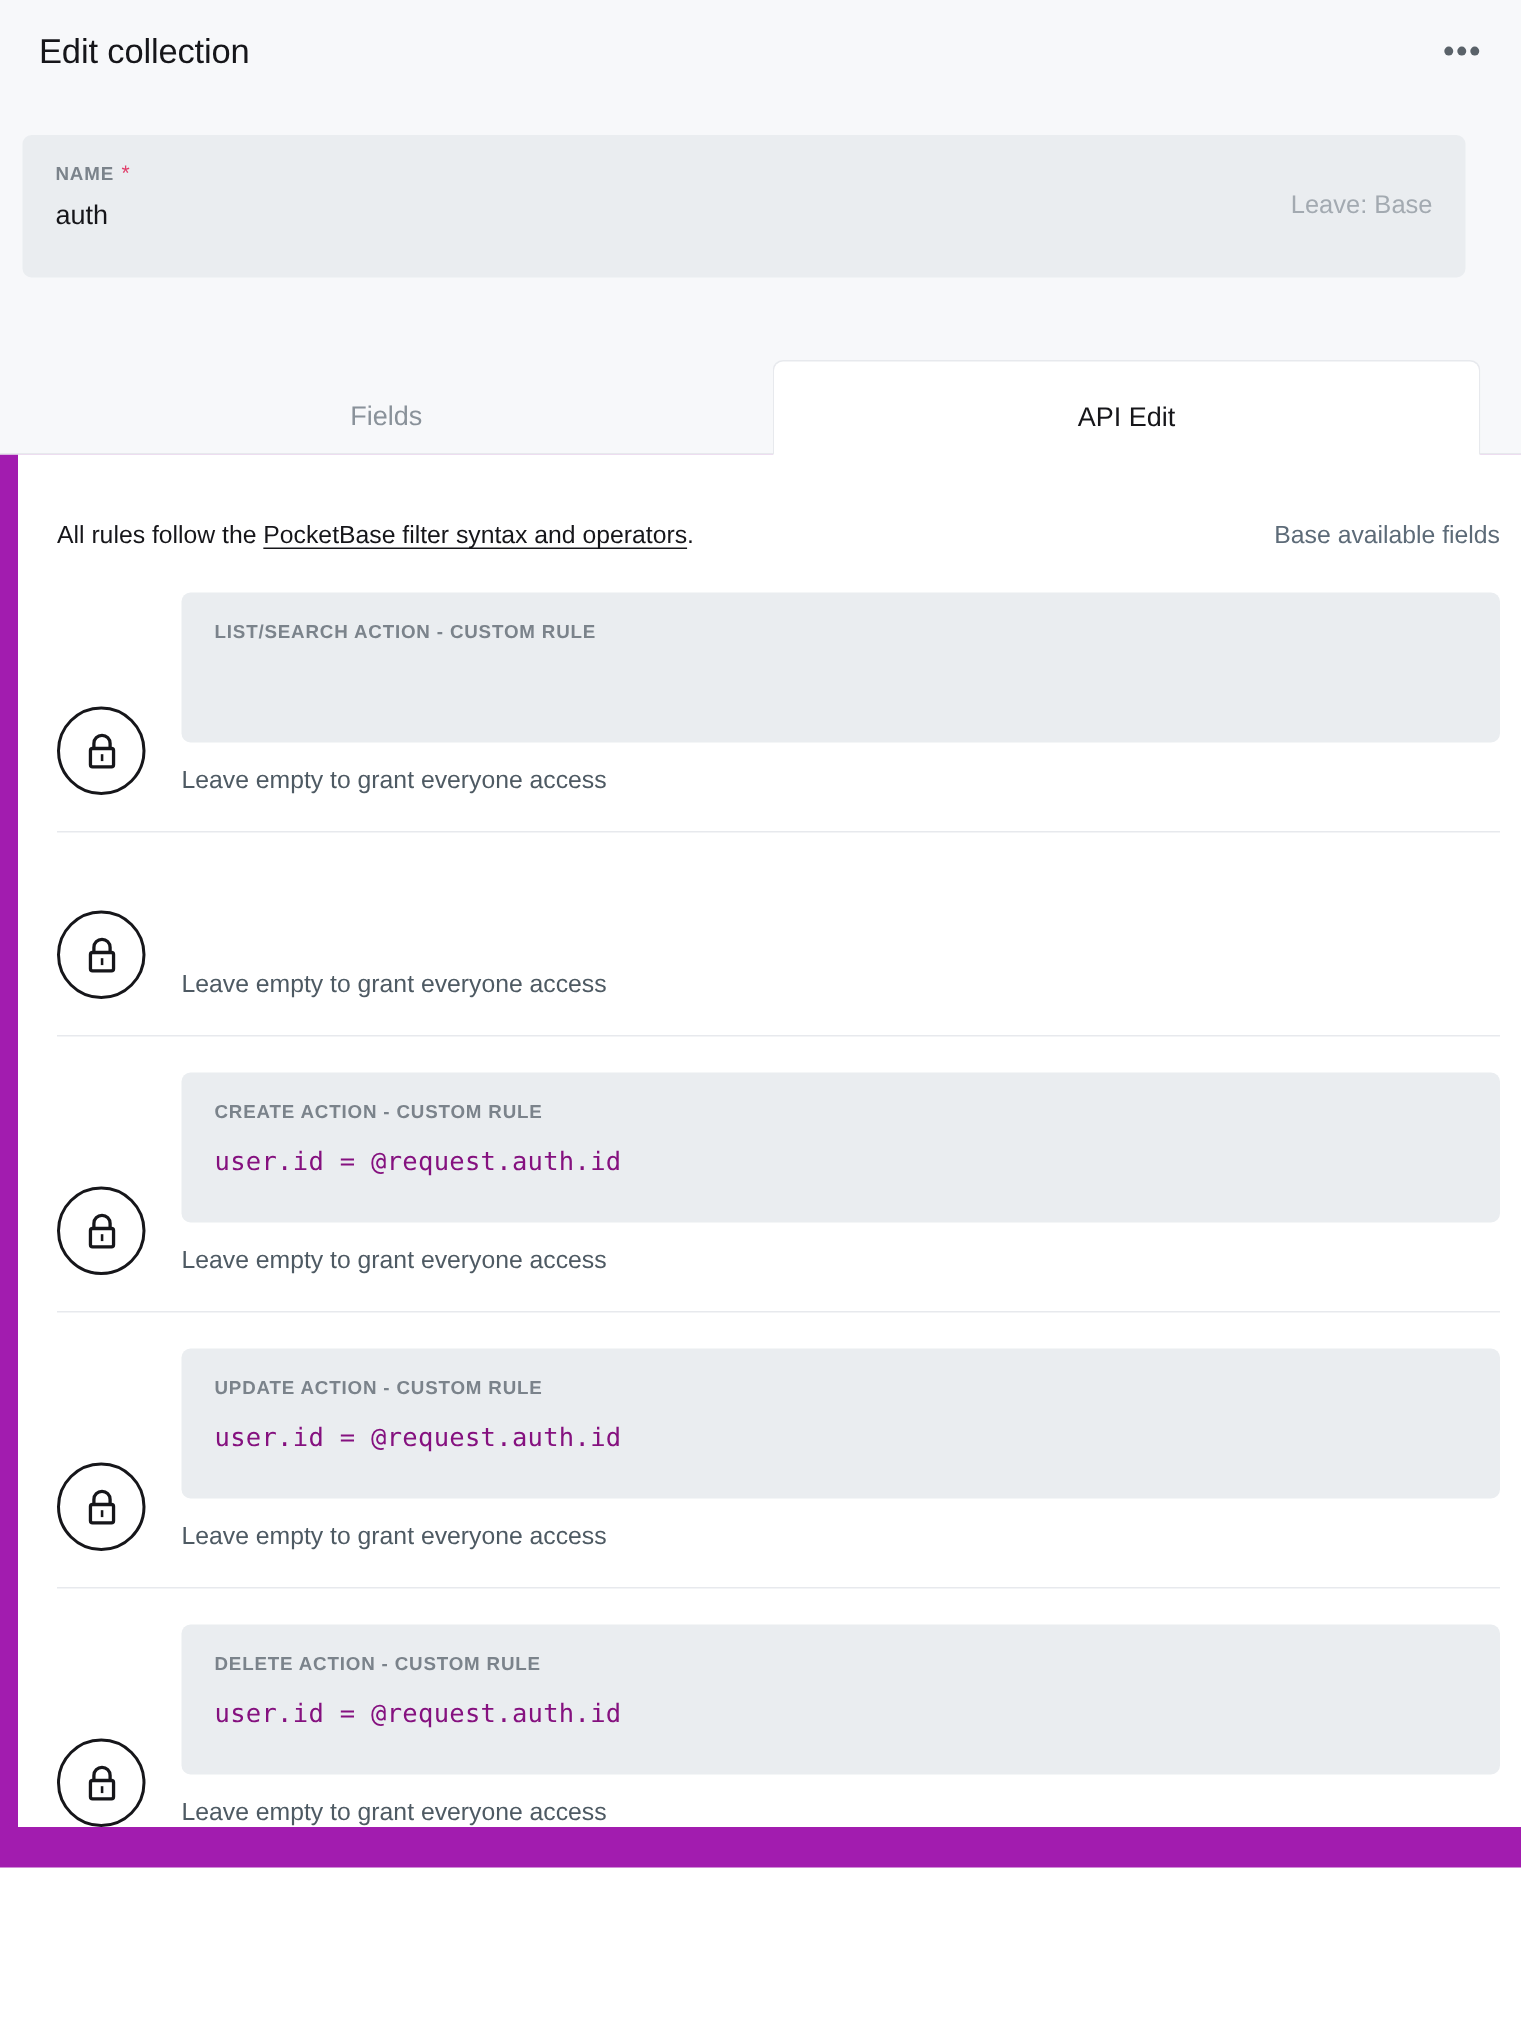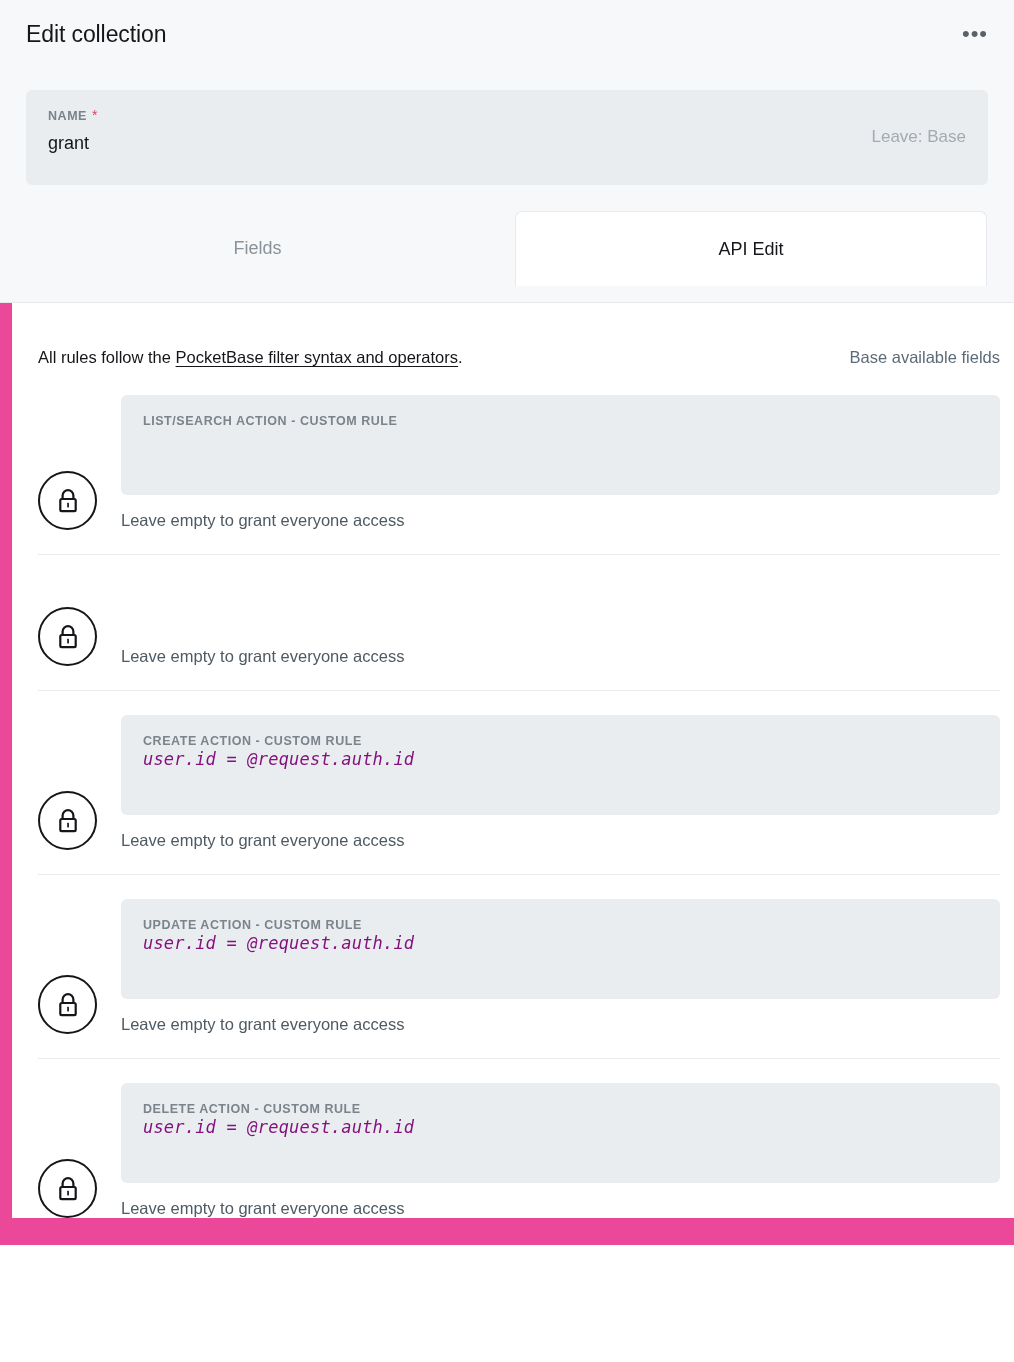--- a/index.html
+++ b/index.html
@@ -12,21 +12,21 @@
     background: #ffffff;
     font-family: "Liberation Sans", sans-serif;
     color: #16161a;
     overflow: hidden;
   }
 
   .panel {
     position: relative;
     width: 1014px;
     height: 1245px;
-    background: #ec4899;
+    background: #a21caf;
   }
 
   
   .top-area {
     position: relative;
     background: #f7f8fa;
     padding: 0;
     border-bottom: 1px solid #e7e9ed;
     height: 303px;
     box-sizing: border-box;
@@ -64,21 +64,21 @@
     font-size: 22px;
     line-height: 8px;
     letter-spacing: 1px;
     color: #5a6269;
     font-family: "Liberation Sans", sans-serif;
   }
 
   
   .name-block {
     position: absolute;
-    left: 26px;
+    left: 15px;
     top: 90px;
     width: 962px;
     height: 95px;
     background: #eaedf0;
     border-radius: 6px;
     box-sizing: border-box;
     padding: 19px 22px 0 22px;
   }
   .name-label-row {
     display: flex;
@@ -108,21 +108,21 @@
     right: 22px;
     top: 37px;
     font-size: 17px;
     color: #a3aab1;
   }
 
   
   .tabs {
     position: absolute;
     left: 0;
-    top: 211px;
+    top: 240px;
     width: 1014px;
     height: 75px;
     display: flex;
     align-items: stretch;
   }
   .tab {
     display: flex;
     align-items: center;
     justify-content: center;
     font-size: 18px;
@@ -226,28 +226,27 @@
   .rule-box.tall { min-height: 100px; }
   .rule-box-label {
     font-size: 12.5px;
     font-weight: 700;
     letter-spacing: 0.55px;
     color: #7b838b;
     text-transform: uppercase;
     line-height: 16px;
   }
   .rule-code {
-    margin-top: 0;
+    margin-top: 16px;
     font-family: "DejaVu Sans Mono", "Liberation Mono", monospace;
     font-size: 17px;
     color: #85117f;
     letter-spacing: 0.2px;
     white-space: pre;
     min-height: 0;
-    font-style: italic;
   }
   .rule-hint {
     font-size: 16.5px;
     color: #4e5a63;
     padding: 16px 0 0 0;
   }
   .rule-divider {
     height: 1px;
     background: #e7e9ed;
     margin: 24px 26px 0 26px;
@@ -265,21 +264,21 @@
       <div class="kebab-btn">
         <span class="dots">•••</span>
       </div>
     </div>
 
     <div class="name-block">
       <div class="name-label-row">
         <span class="name-label">NAME</span>
         <span class="req-star">*</span>
       </div>
-      <div class="name-value">grant</div>
+      <div class="name-value">auth</div>
       <div class="type-badge">Leave: Base</div>
     </div>
 
     <div class="tabs">
       <div class="tab tab-fields">Fields</div>
       <div class="tab tab-api">API Edit</div>
     </div>
 
   </div>
 

